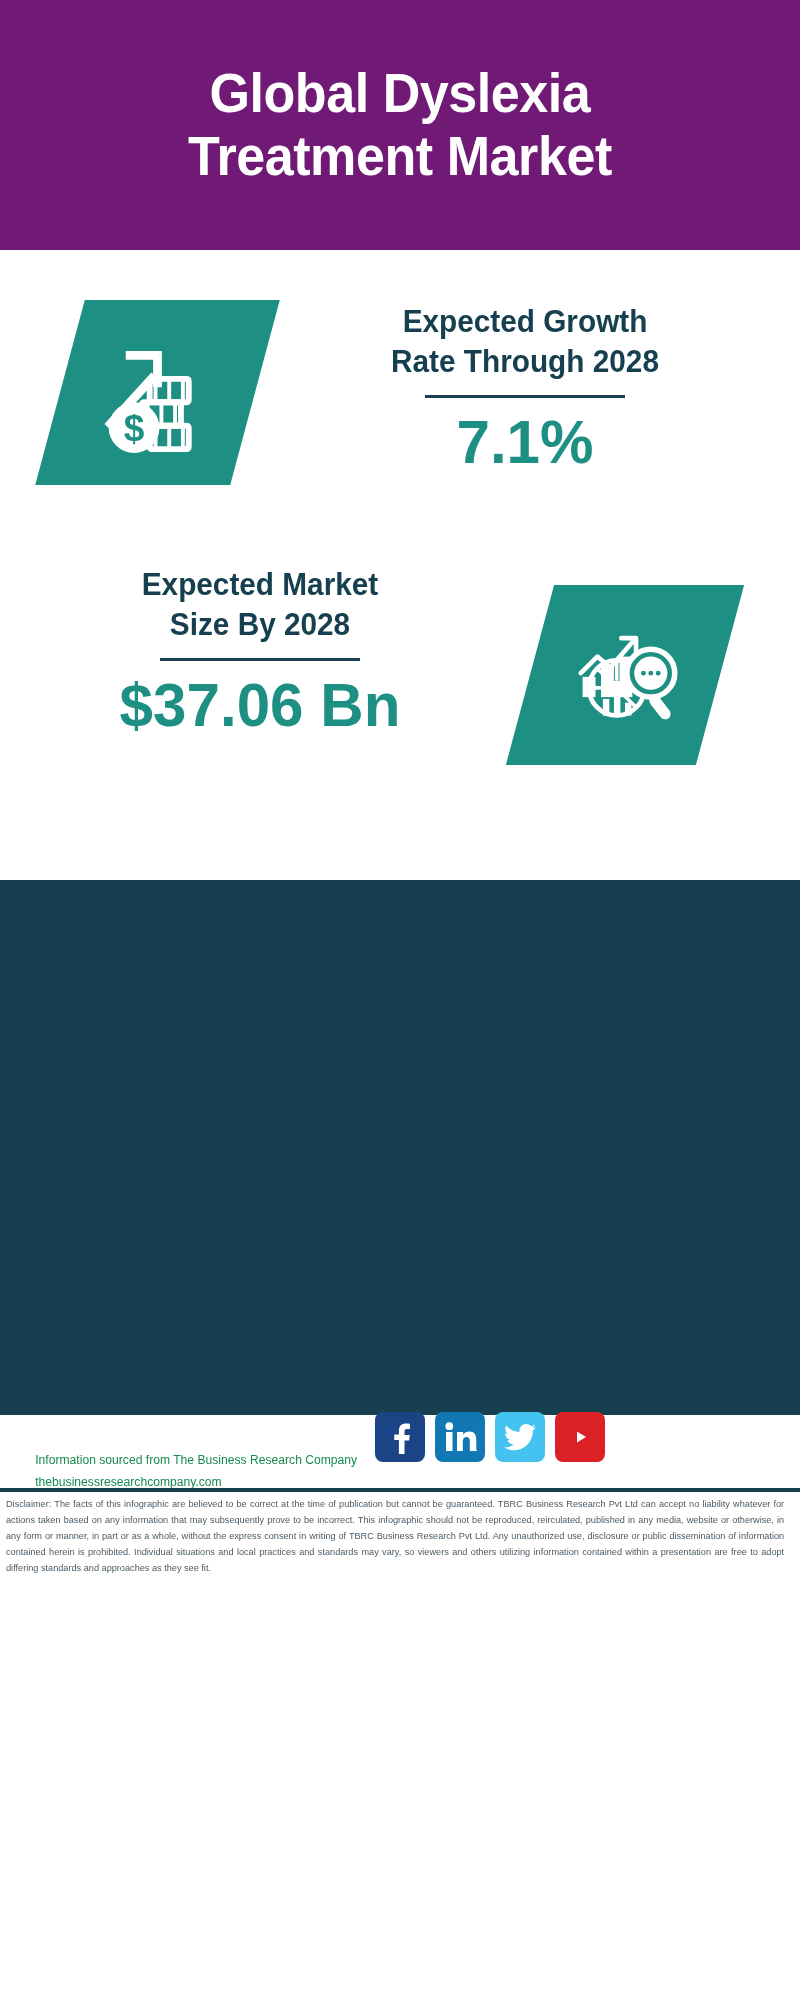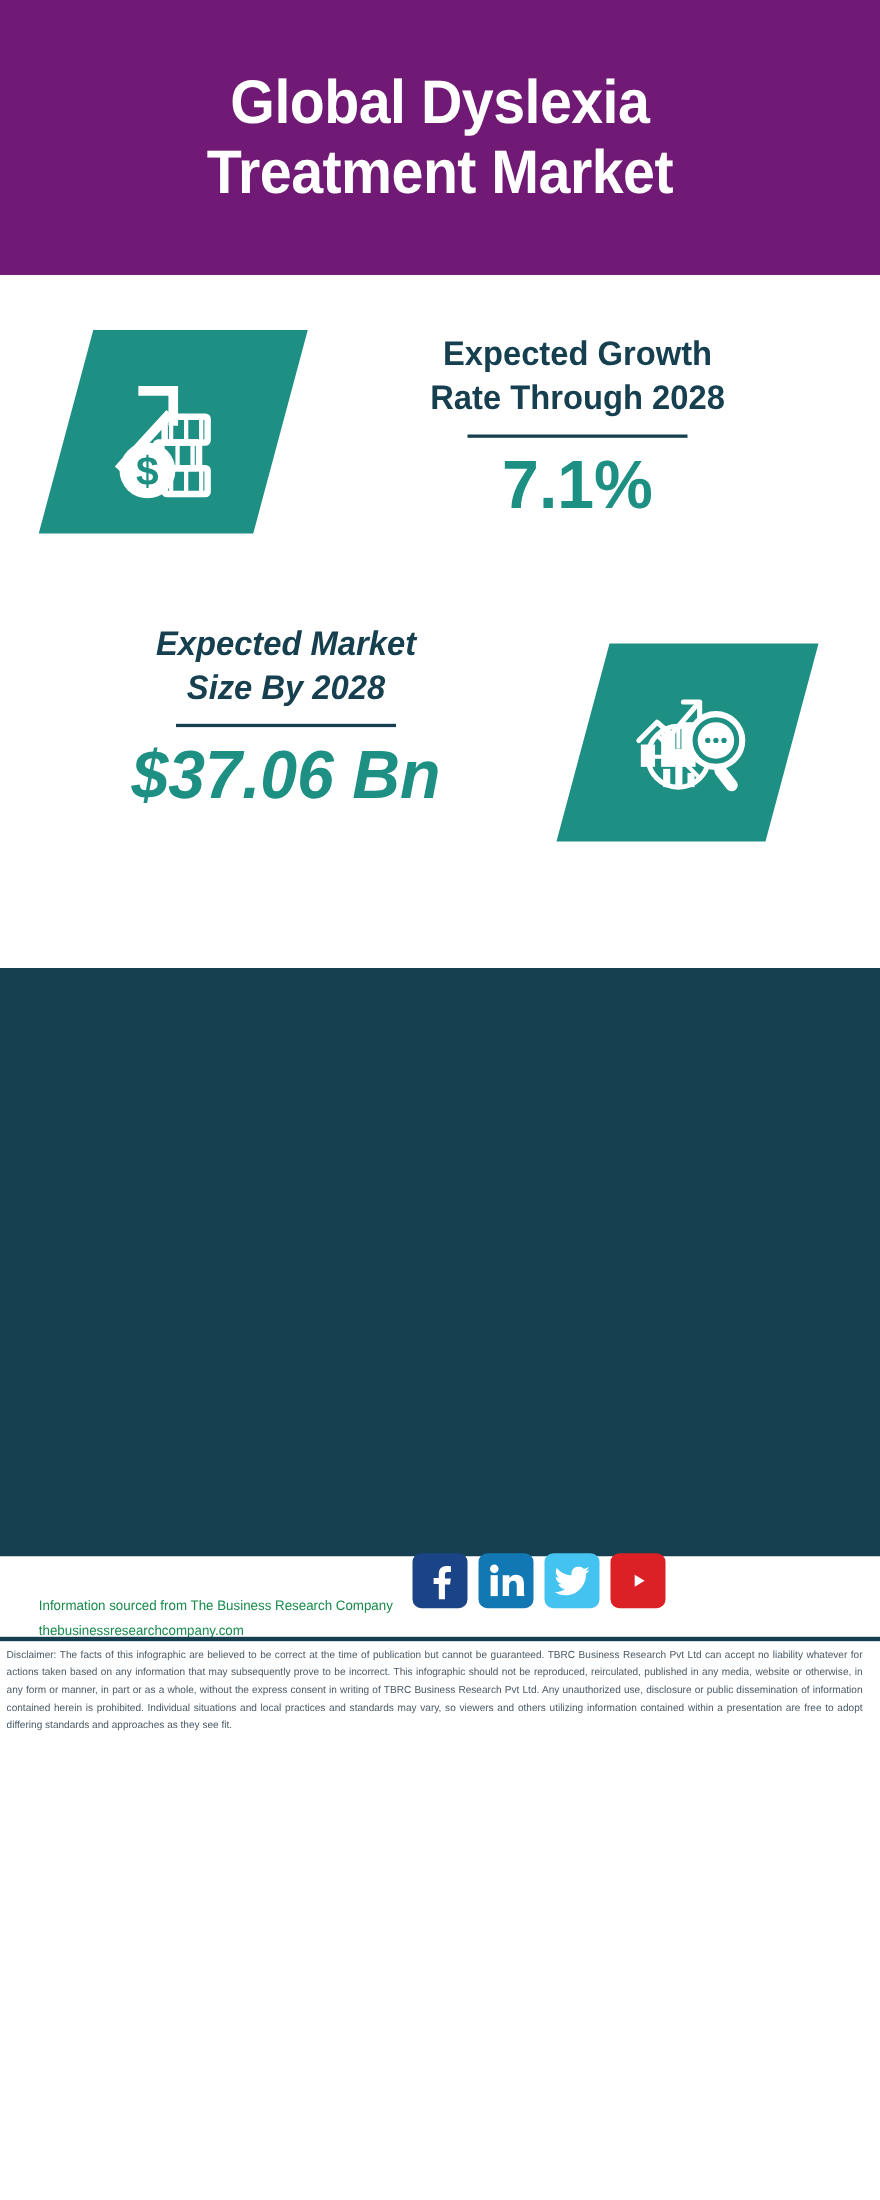--- a/index.html
+++ b/index.html
@@ -98,21 +98,20 @@
     line-height: 1.15;
     transform: scaleX(0.97);
   }
 
   
   .stat2 {
     position: absolute;
     left: 0; top: 565px;
     width: 800px;
     height: 230px;
-    font-style: italic;
   }
   .stat2-text {
     position: absolute;
     left: 30px; top: 0px;
     width: 460px;
     text-align: center;
   }
   .stat2 .para-icon {
     left: 530px; top: 20px;
     width: 190px; height: 180px;

